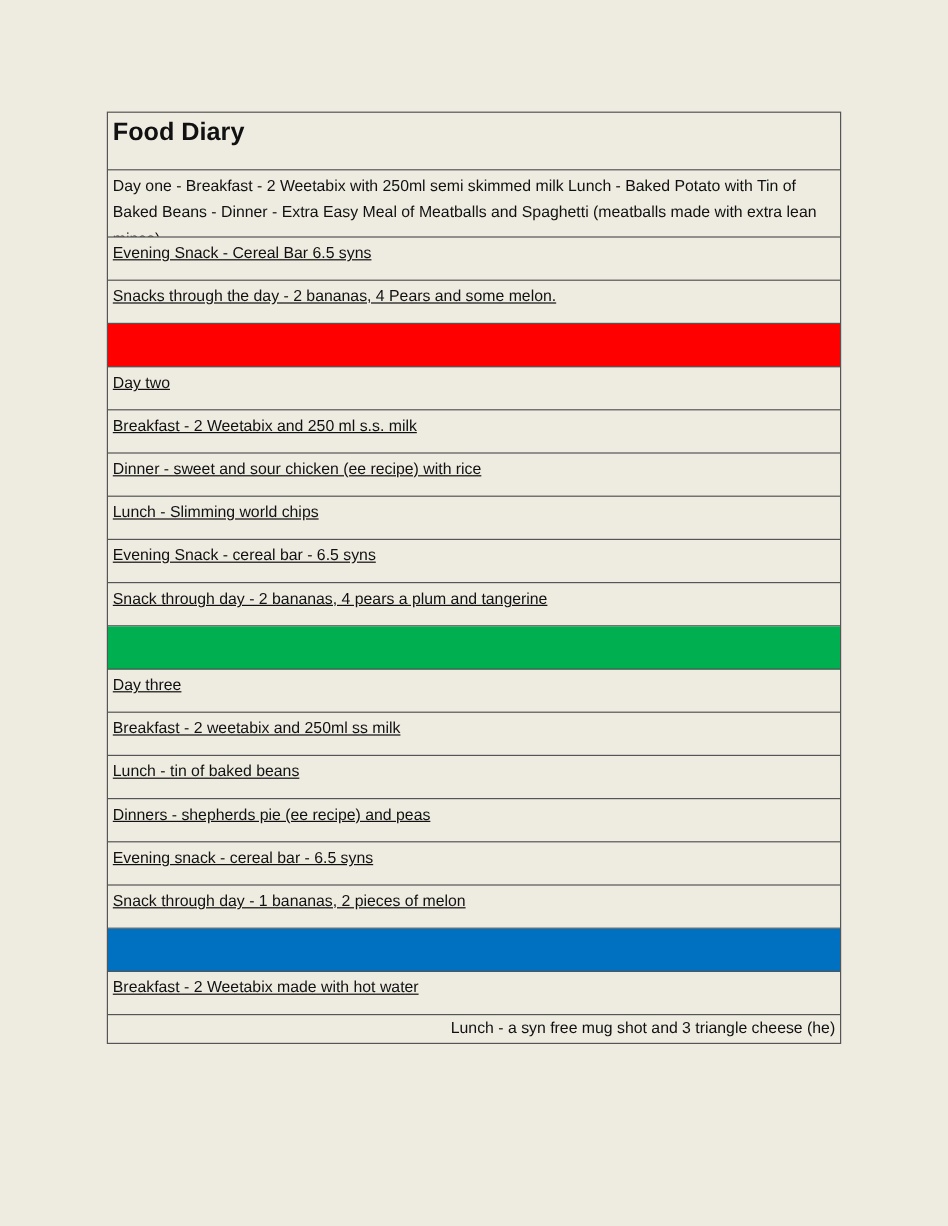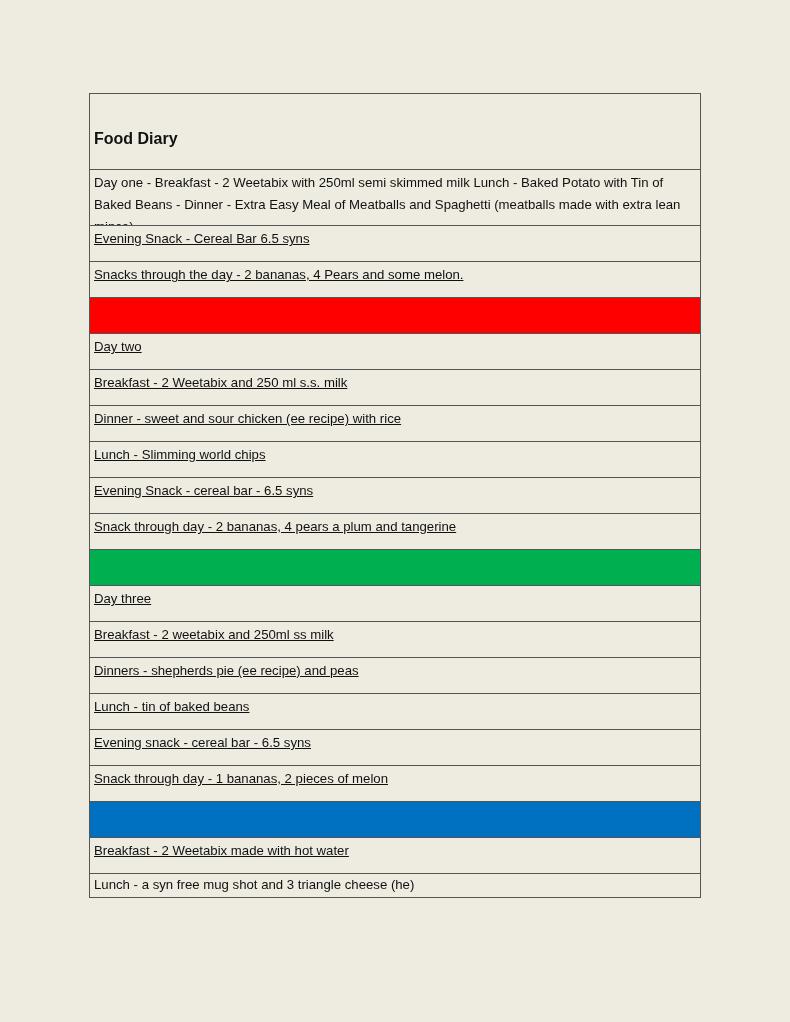--- a/index.html
+++ b/index.html
@@ -24,29 +24,28 @@
       box-sizing: border-box;
     }
     .row {
       box-sizing: border-box;
       border-bottom: 1px solid #555;
       padding: 3px 4px 0 4px;
       font-size: 13.2px;
       line-height: 20px;
       overflow: hidden;
     }
-    .row:last-child { border-bottom: none; }
+    .row:last-child { border-bottom: none; text-align: right; }
     .row.h36 { height: 36px; text-decoration: underline; }
     .row.title {
       height: 48px;
-      font-size: 16px;
+      font-size: 21px;
       font-weight: bold;
       padding-top: 4px;
       line-height: 26px;
-      margin-top: 28px;
     }
     .row.twoline { height: 56px; line-height: 22px; padding-top: 2px; }
     .row.last { height: 23px; padding-top: 1px; }
     .row.sep { height: 36px; padding: 0; }
   </style>
 </head>
 <body>
 
 <div class="table">
   <div class="row title">Food Diary</div>
@@ -61,22 +60,22 @@
   <div class="row h36">Breakfast - 2 Weetabix and 250 ml s.s. milk</div>
   <div class="row h36">Dinner - sweet and sour chicken (ee recipe) with rice</div>
   <div class="row h36">Lunch - Slimming world chips</div>
   <div class="row h36">Evening Snack - cereal bar - 6.5 syns</div>
   <div class="row h36">Snack through day - 2 bananas, 4 pears a plum and tangerine</div>
 
   <div class="row sep" style="background:#00b050;"></div>
 
   <div class="row h36">Day three</div>
   <div class="row h36">Breakfast - 2 weetabix and 250ml ss milk</div>
+  <div class="row h36">Lunch - tin of baked beans</div>
   <div class="row h36">Dinners - shepherds pie (ee recipe) and peas</div>
-  <div class="row h36">Lunch - tin of baked beans</div>
   <div class="row h36">Evening snack - cereal bar - 6.5 syns</div>
   <div class="row h36">Snack through day - 1 bananas, 2 pieces of melon</div>
 
   <div class="row sep" style="background:#0070c0;"></div>
 
   <div class="row h36">Breakfast - 2 Weetabix made with hot water</div>
   <div class="row last">Lunch - a syn free mug shot and 3 triangle cheese (he)</div>
 </div>
 
 </body></html>

